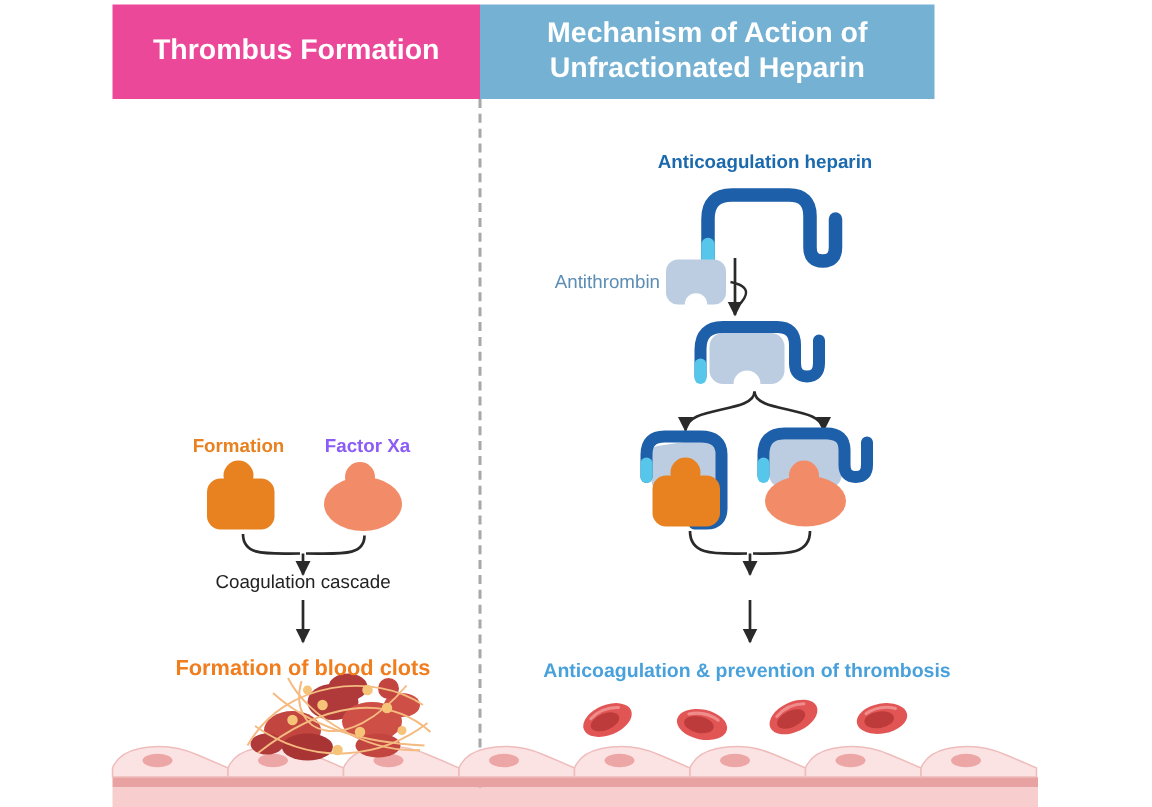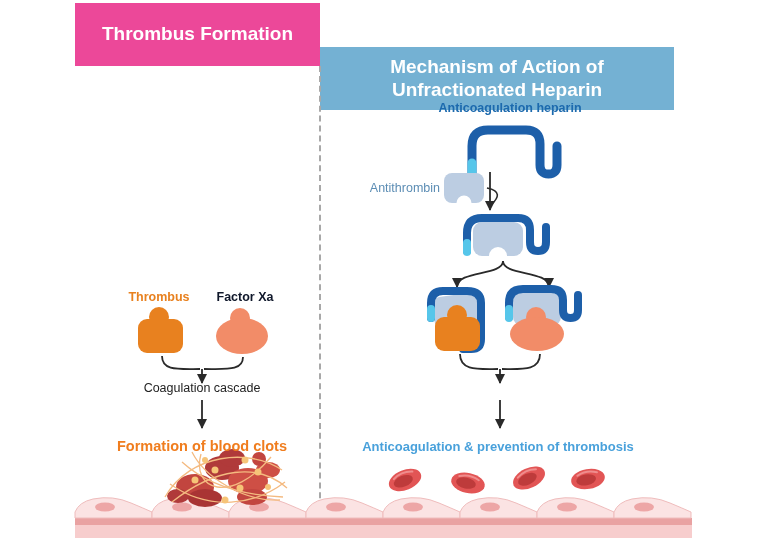--- a/index.html
+++ b/index.html
@@ -5,34 +5,34 @@
   html,body{margin:0;padding:0;background:#fff;}
   .canvas{
     position:relative;width:768px;height:538px;background:#ffffff;overflow:hidden;
     font-family:"Liberation Sans", sans-serif;
   }
   .hdr{
     position:absolute;top:3px;height:63px;display:flex;align-items:center;justify-content:center;
     color:#ffffff;font-weight:bold;font-size:19px;text-align:center;line-height:1.2;
   }
   .hdr-left{left:75px;width:245px;background:#ec4899;}
-  .hdr-right{left:320px;width:354px;background:#74b1d3;margin-top:44px;}
+  .hdr-right{left:320px;width:303px;background:#74b1d3;}
   .hdr-right span{max-width:235px;display:inline-block;}
   .divider{
     position:absolute;left:319px;top:66px;height:472px;width:0;
     border-left:2px dashed #a8a8a8;
   }
   .lbl{position:absolute;font-size:12.5px;color:#222222;}
   .lbl.center{text-align:center;}
   .lbl-hep{left:410px;top:101px;width:200px;color:#1c6aae;font-weight:bold;}
   .lbl-at{left:360px;top:181px;width:80px;text-align:right;color:#5c8db4;}
   .lbl-inhib{left:400px;top:381px;width:200px;}
   .lbl-anticoag{left:320px;top:439px;width:356px;color:#49a1db;font-weight:bold;font-size:13px;}
   .lbl-thrombin{left:126px;top:290px;width:66px;color:#e8811f;font-weight:bold;}
-  .lbl-xa{left:211px;top:290px;width:68px;color:#0f172a;font-weight:bold;}
+  .lbl-xa{left:211px;top:290px;width:68px;color:#8b5cf6;font-weight:bold;}
   .lbl-cascade{left:122px;top:381px;width:160px;}
   .lbl-formation{left:90px;top:438px;width:224px;color:#f07d1e;font-weight:bold;font-size:14.5px;}
   svg{position:absolute;left:0;top:0;}
 </style>
 </head>
 <body>
 
 <div class="canvas">
 
   <div class="hdr hdr-left">
@@ -183,18 +183,18 @@
       <use href="#rbc" transform="translate(468,483) rotate(12)"></use>
       <use href="#rbc" transform="translate(529,478) rotate(-25)"></use>
       <use href="#rbc" transform="translate(588,479) rotate(-10)"></use>
     </g>
   </svg>
 
   <div class="lbl center lbl-hep">Anticoagulation heparin</div>
   <div class="lbl lbl-at">Antithrombin</div>
   <div class="lbl center lbl-anticoag">Anticoagulation &amp; prevention of thrombosis</div>
 
-  <div class="lbl center lbl-thrombin">Thrombus</div>
+  <div class="lbl center lbl-thrombin">Formation</div>
   <div class="lbl center lbl-xa">Factor Xa</div>
   <div class="lbl center lbl-formation">Formation of blood clots</div>
   <div class="lbl center lbl-cascade">Coagulation cascade</div>
 
 </div>
 
 </body></html>

